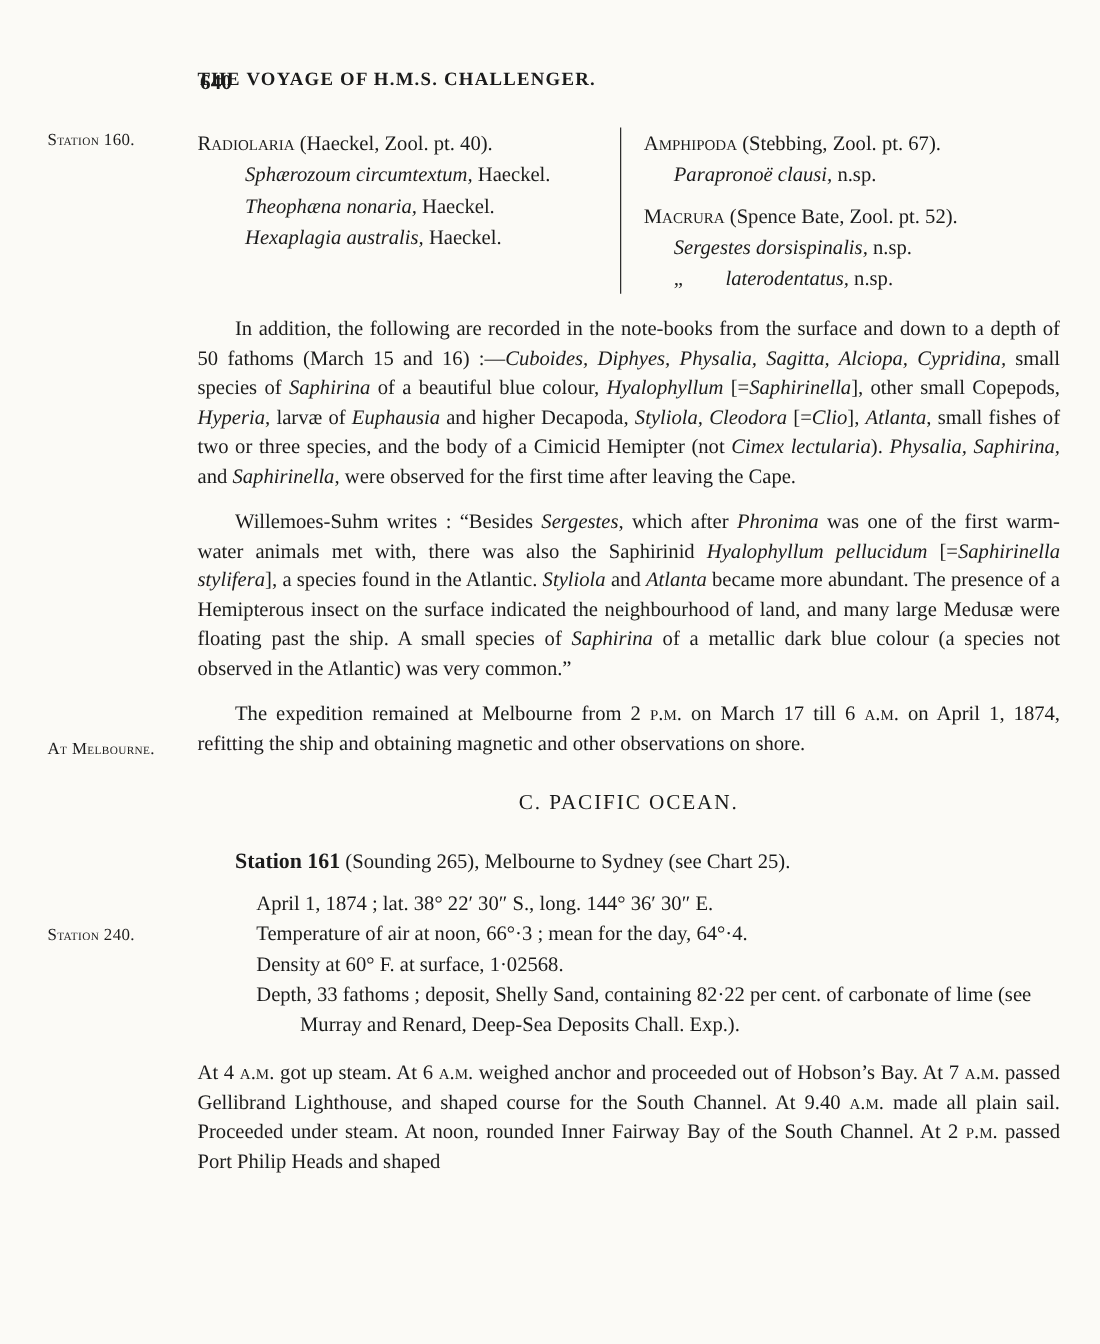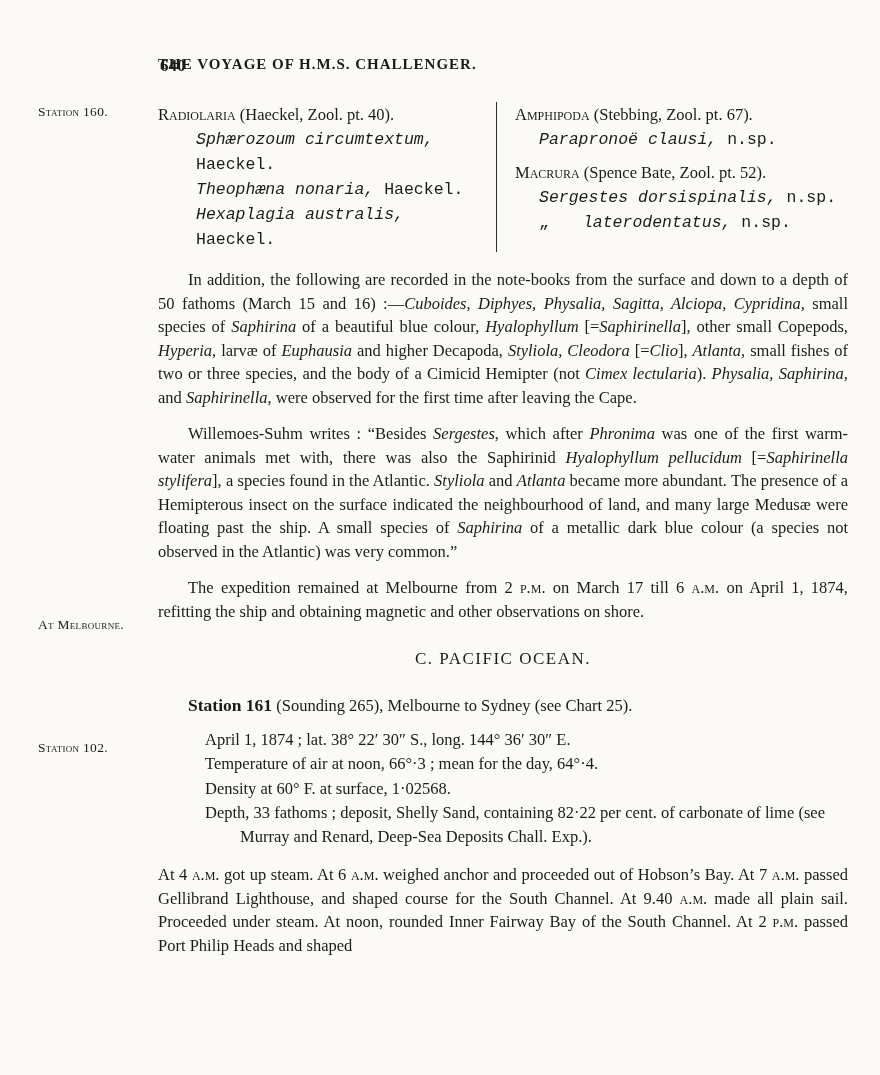--- a/index.html
+++ b/index.html
@@ -36,21 +36,21 @@
     text-align: left;
     font-size: 15px;
     font-weight: bold;
     letter-spacing: 1px;
   }
   .species { display: flex; margin-bottom: 16px; }
   .colL { width: 338px; box-sizing: border-box; padding-right: 12px; }
   .colR { flex: 1; border-left: 1px solid #2e2e2e; padding-left: 18px; }
   .sp-head { font-size: 16.5px; line-height: 25px; }
   .sp-head.gap { margin-top: 8px; }
-  .sp-item { font-size: 16.5px; line-height: 25px; padding-left: 38px; font-family: Liberation Mono, monospace; }
+  .sp-item { font-size: 16.5px; line-height: 25px; padding-left: 38px; }
   .colR .sp-item { padding-left: 24px; }
   .it { font-style: italic; }
   .sc { font-variant: small-caps; }
   .bd { font-weight: bold; }
   .dit { margin-right: 34px; }
   .para {
     font-size: 16.5px;
     line-height: 23.5px;
     text-align: justify;
     margin: 0 0 13px 0;
@@ -79,22 +79,22 @@
     padding-left: 82px;
     text-indent: -35px;
   }
 </style>
 </head>
 <body>
 
 <div class="page">
 
   <div class="mnote" style="top:104px">Station 160.</div>
-  <div class="mnote" style="top:617px">At Melbourne.</div>
-  <div class="mnote" style="top:740px">Station 102.</div>
+  <div class="mnote" style="top:591px">At Melbourne.</div>
+  <div class="mnote" style="top:740px">Station 240.</div>
 
   <div class="content">
 
     <header class="pagehead">
       <span class="pageno">640</span>
       <span class="runtitle">THE VOYAGE OF H.M.S. CHALLENGER.</span>
     </header>
 
     <section class="species">
       <div class="colL">

